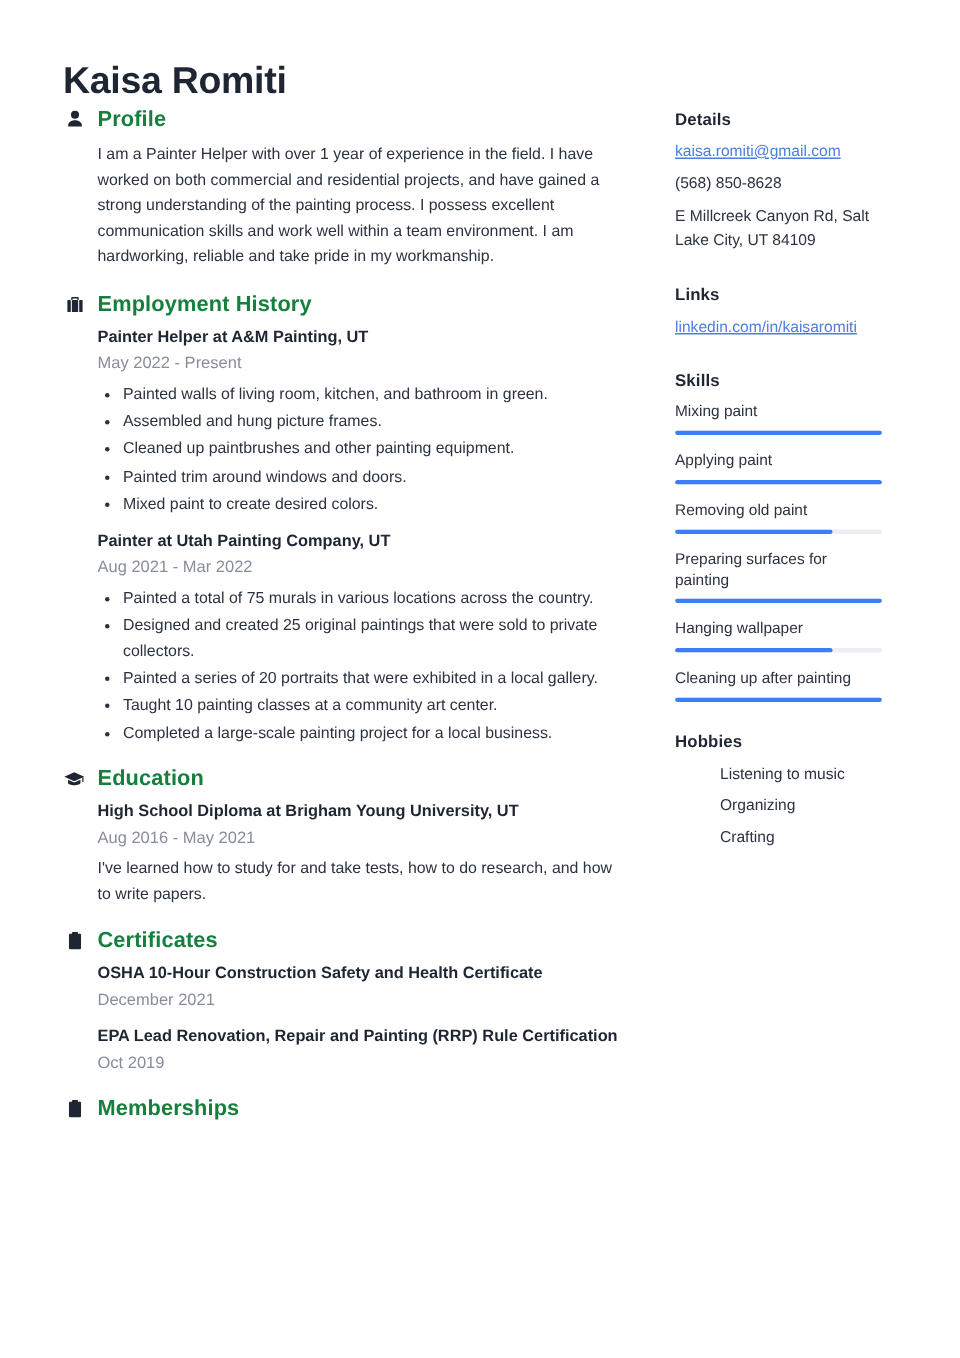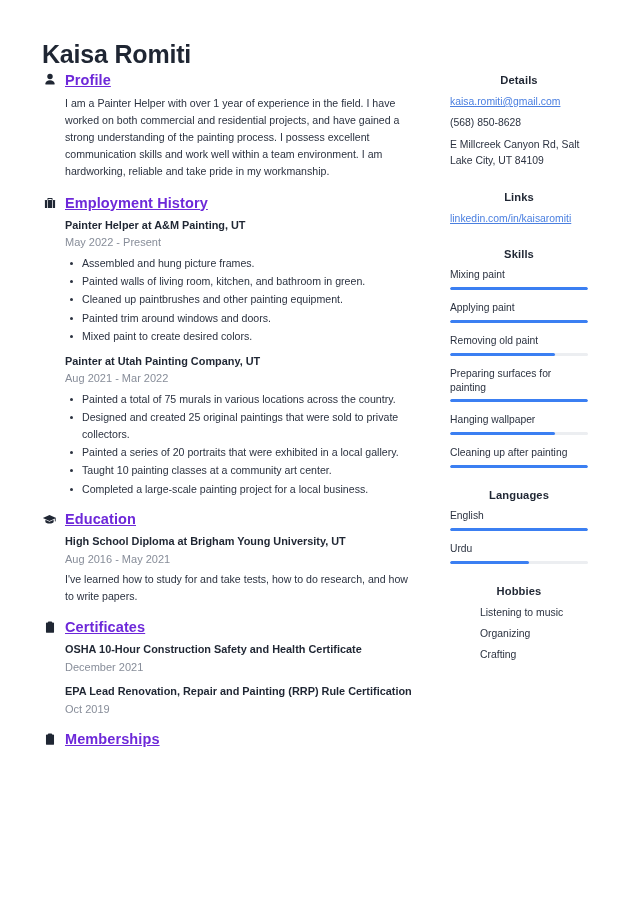--- a/index.html
+++ b/index.html
@@ -70,23 +70,22 @@
     flex: 0 0 15px;
     display: flex;
     align-items: center;
     justify-content: center;
     color: #1f2633;
   }
   .section-icon svg { display: block; }
   .section-title {
     font-size: 14.5px;
     font-weight: bold;
-    color: #6d28d9;
+    color: #15803d;
     letter-spacing: 0.1px;
-    text-decoration: underline;
   }
   .section-body { padding-left: 23px; }
 
   .para {
     font-size: 10.6px;
     line-height: 1.62;
     color: #2b3240;
     margin: 0;
   }
 
@@ -143,21 +142,20 @@
   }
 
   
   .side-block { margin-bottom: 21px; }
   .side-title {
     font-size: 11.2px;
     font-weight: bold;
     color: #1f2633;
     margin-bottom: 8px;
     letter-spacing: 0.1px;
-    text-align: center;
   }
   .side-line {
     font-size: 10.4px;
     line-height: 1.58;
     color: #2b3240;
     margin-bottom: 5px;
   }
   .side-link {
     font-size: 10.4px;
     line-height: 1.58;
@@ -236,22 +234,22 @@
               </svg>
           </span>
           <span class="section-title">Employment History</span>
         </div>
         <div class="section-body">
 
           <div class="entry">
             <div class="entry-title">Painter Helper at A&amp;M Painting, UT</div>
             <div class="entry-date">May 2022 - Present</div>
             <ul class="bullets">
+              <li>Painted walls of living room, kitchen, and bathroom in green.</li>
               <li>Assembled and hung picture frames.</li>
-              <li>Painted walls of living room, kitchen, and bathroom in green.</li>
               <li>Cleaned up paintbrushes and other painting equipment.</li>
               <li>Painted trim around windows and doors.</li>
               <li>Mixed paint to create desired colors.</li>
             </ul>
           </div>
 
           <div class="entry">
             <div class="entry-title">Painter at Utah Painting Company, UT</div>
             <div class="entry-date">Aug 2021 - Mar 2022</div>
             <ul class="bullets">
@@ -368,35 +366,20 @@
           </div>
         </div>
         <div class="meter">
           <div class="meter-label">Cleaning up after painting</div>
           <div class="meter-track">
             <div class="meter-fill" style="width: 100%; background: rgb(59, 127, 242);"></div>
           </div>
         </div>
       </div>
 
-      <div class="side-block">
-        <div class="side-title">Languages</div>
-        <div class="meter">
-          <div class="meter-label">English</div>
-          <div class="meter-track">
-            <div class="meter-fill" style="width: 100%; background: rgb(59, 127, 242);"></div>
-          </div>
-        </div>
-        <div class="meter">
-          <div class="meter-label">Urdu</div>
-          <div class="meter-track">
-            <div class="meter-fill" style="width: 57%; background: rgb(59, 127, 242);"></div>
-          </div>
-        </div>
-      </div>
 
       <div class="side-block">
         <div class="side-title">Hobbies</div>
         <div class="hobby-line">Listening to music</div>
         <div class="hobby-line">Organizing</div>
         <div class="hobby-line">Crafting</div>
       </div>
 
     </div>
   </div>

